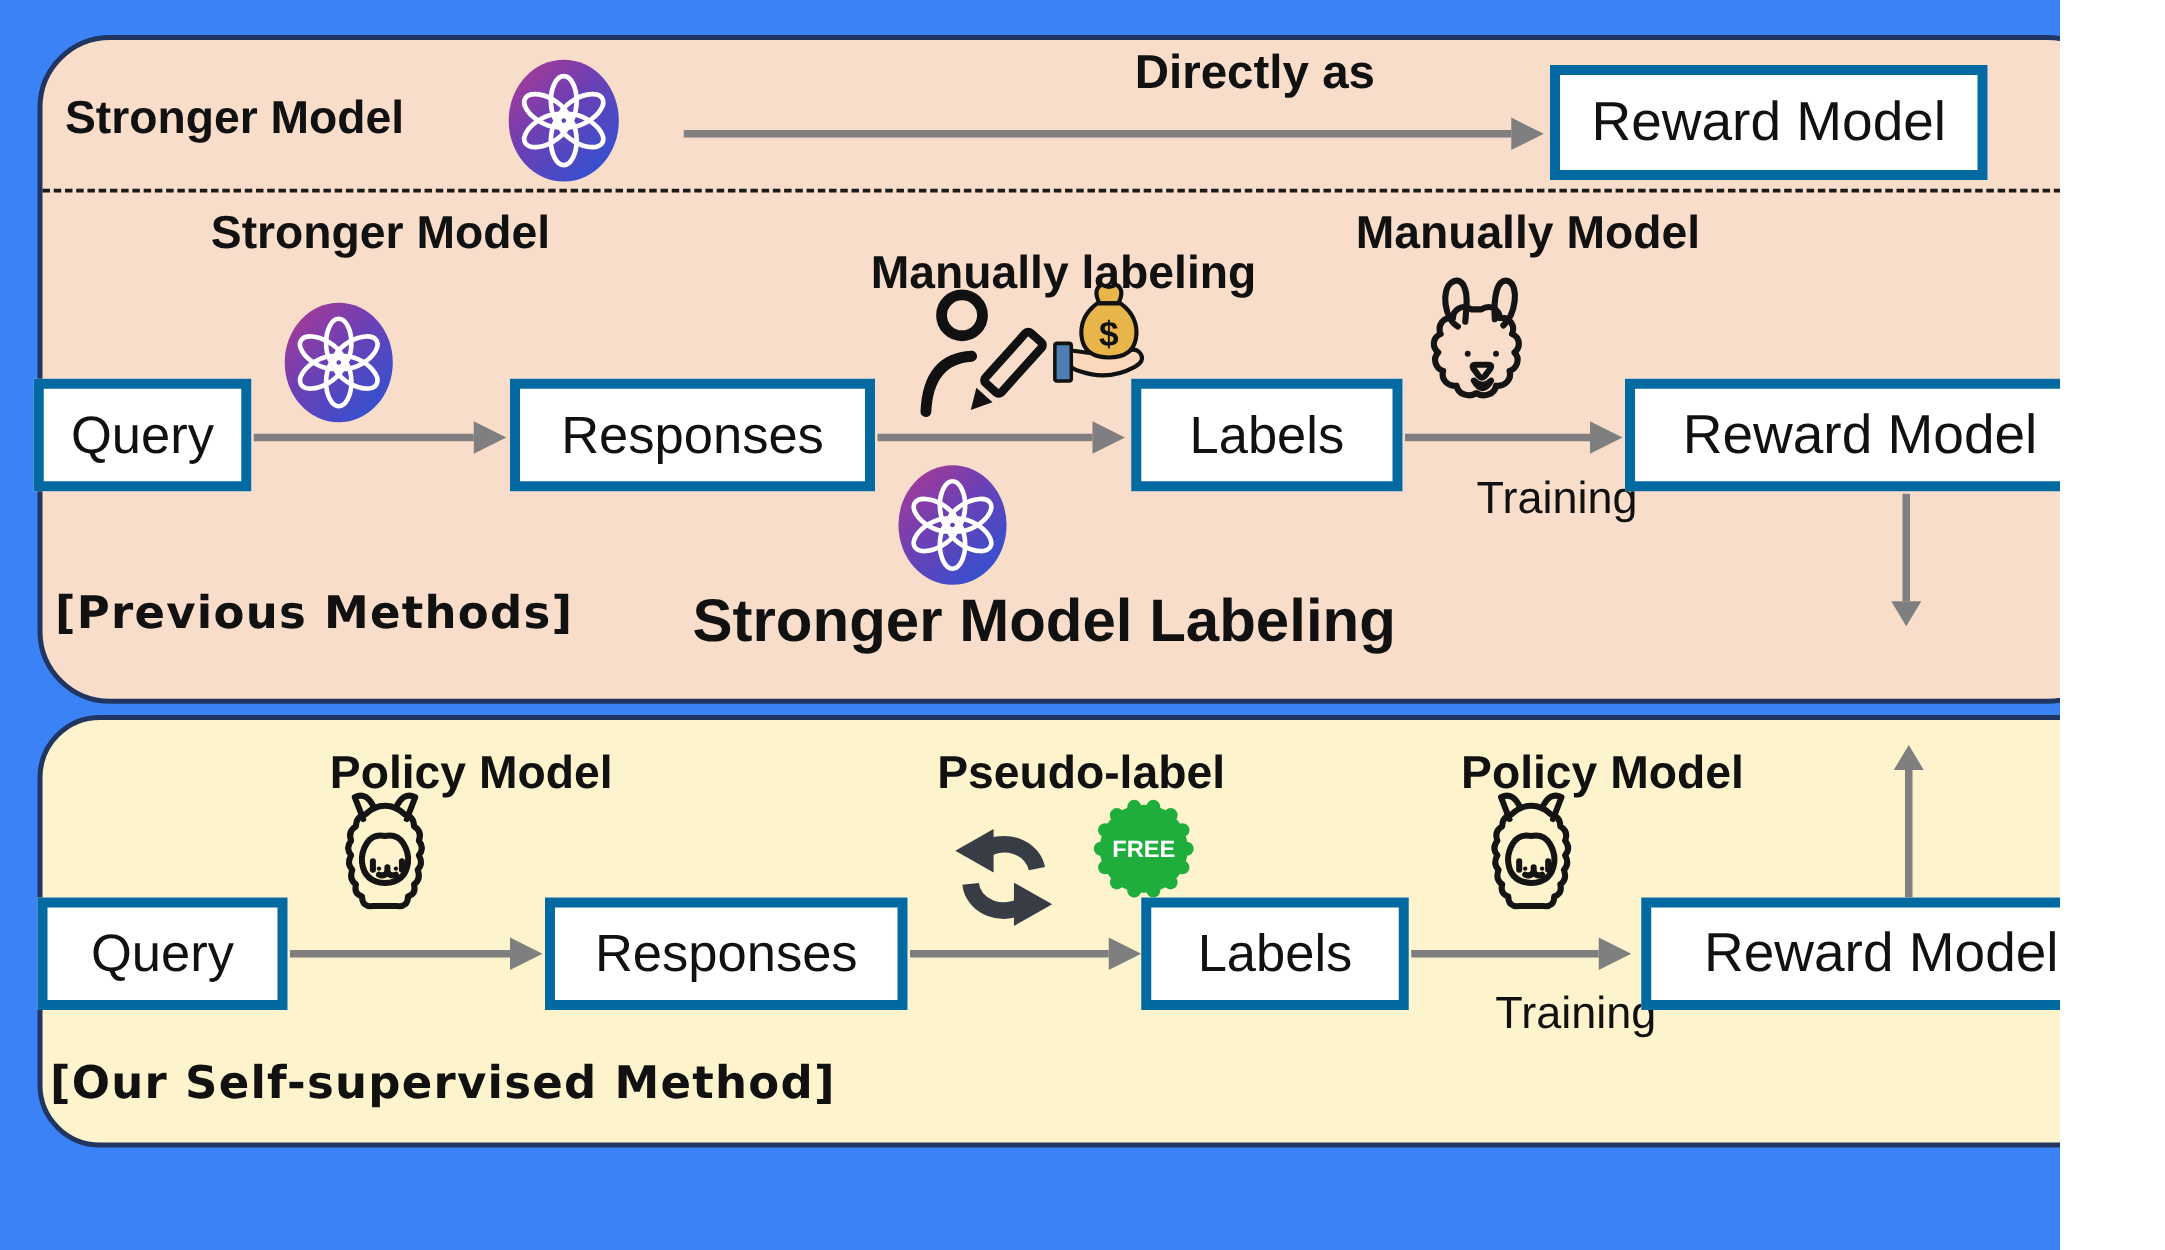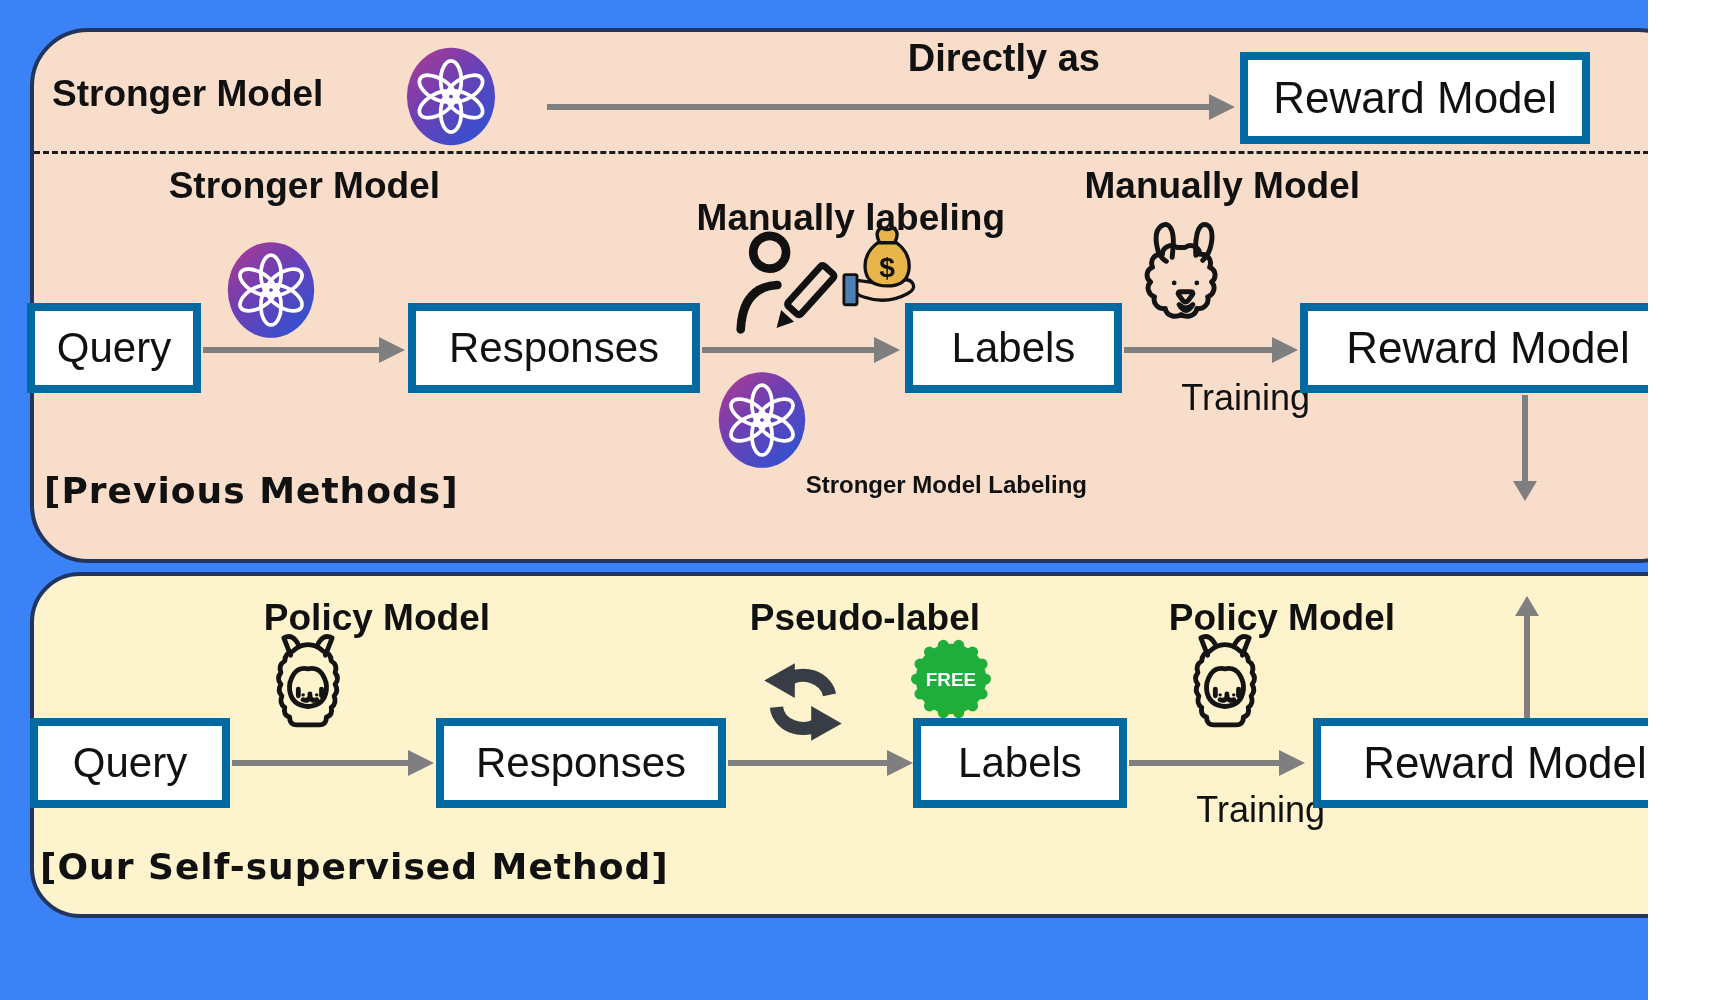--- a/index.html
+++ b/index.html
@@ -129,21 +129,21 @@
           <ellipse rx="11" ry="21" cy="-17"></ellipse>
           <ellipse rx="11" ry="21" cy="-17" transform="rotate(60)"></ellipse>
           <ellipse rx="11" ry="21" cy="-17" transform="rotate(120)"></ellipse>
           <ellipse rx="11" ry="21" cy="-17" transform="rotate(180)"></ellipse>
           <ellipse rx="11" ry="21" cy="-17" transform="rotate(240)"></ellipse>
           <ellipse rx="11" ry="21" cy="-17" transform="rotate(300)"></ellipse>
         </g>
       </svg>
     </div>
 
-    <div class="cap" style="left:582px;top:472px;width:505px;font-size:24px;">Stronger Model Labeling</div>
+    <div class="cap" style="left:554px;top:472px;width:505px;font-size:48px;">Stronger Model Labeling</div>
 
     <div class="node" style="left:905px;top:303px;width:217px;height:90px;font-size:42px;">Labels</div>
 
     <div class="cap" style="left:1040px;top:166px;width:320px;font-size:37px;">Manually Model</div>
 
     <div class="icon" style="left:1140px;top:216px;width:92px;height:128px;">
       <svg viewBox="0 0 90 130">
         <g fill="none" stroke="#141414" stroke-width="5" stroke-linecap="round" stroke-linejoin="round">
           <path d="M25,46 C14,40 11,16 20,10 C28,5 33,14 32,30 L31,42"></path>
           <path d="M55,40 C54,24 56,6 66,9 C75,13 72,36 62,45"></path>
@@ -200,21 +200,21 @@
       <svg viewBox="0 0 100 100">
         <g stroke="#383d45" fill="none" stroke-width="13">
           <path d="M34,30 A26,23 0 0 1 76,44"></path>
           <path d="M24,56 A26,23 0 0 0 66,72"></path>
         </g>
         <path d="M42,13 L12,30 L42,47 z" fill="#383d45"></path>
         <path d="M58,55 L88,72 L58,89 z" fill="#383d45"></path>
       </svg>
     </div>
 
-    <div class="icon" style="left:908px;top:636px;width:86px;height:86px;">
+    <div class="icon" style="left:872px;top:636px;width:86px;height:86px;">
       <svg viewBox="-50 -50 100 100">
         <g fill="#1fae3c">
           <circle r="41"></circle>
           <circle cx="40" cy="0" r="6.5"></circle>
             <circle cx="36" cy="17.3" r="6.5"></circle>
           <circle cx="25" cy="31.3" r="6.5"></circle>
             <circle cx="8.9" cy="39" r="6.5"></circle>
           <circle cx="-8.9" cy="39" r="6.5"></circle>
             <circle cx="-25" cy="31.3" r="6.5"></circle>
           <circle cx="-36" cy="17.3" r="6.5"></circle>

